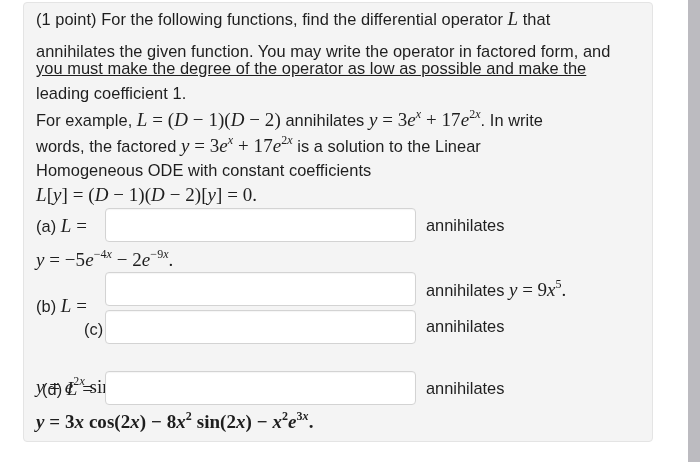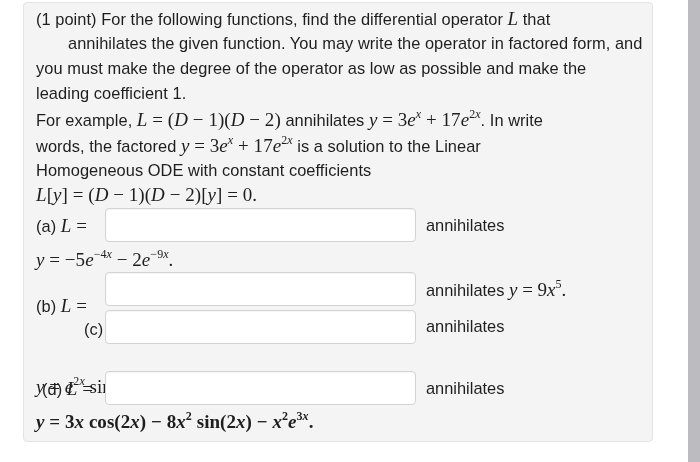--- a/index.html
+++ b/index.html
@@ -81,22 +81,22 @@
 <div class="side-strip"></div>
 
 <div class="card"></div>
 
 <div class="text" style="top:6px;">
   <span>(1 point)</span>
   <span>For the following functions, find the differential operator</span>
   <span class="math"><i>L</i></span>
   <span>that</span>
 </div>
-<div class="text" style="top:31px;margin-left:32px;">annihilates the given function. You may write the operator in factored form, and</div>
-<div class="text" style="top:56px;">you must make the degree of the operator as low as possible and make the</div>
+<div class="text" style="top:39px;">annihilates the given function. You may write the operator in factored form, and</div>
+<div class="text" style="top:56px;text-decoration:underline;">you must make the degree of the operator as low as possible and make the</div>
 <div class="text" style="top:81px;">leading coefficient 1.</div>
 
 <div class="text" style="top:107px;">
   <span>For example,</span>
   <span class="math"><i>L</i> = (<i>D</i> − 1)(<i>D</i> − 2)</span>
   <span>annihilates</span>
   <span class="math"><i>y</i> = 3<i>e</i><sup><i>x</i></sup> + 17<i>e</i><sup>2<i>x</i></sup></span><span>. In write</span>
 </div>
 <div class="text" style="top:133px;">
   <span>words, the factored</span>

